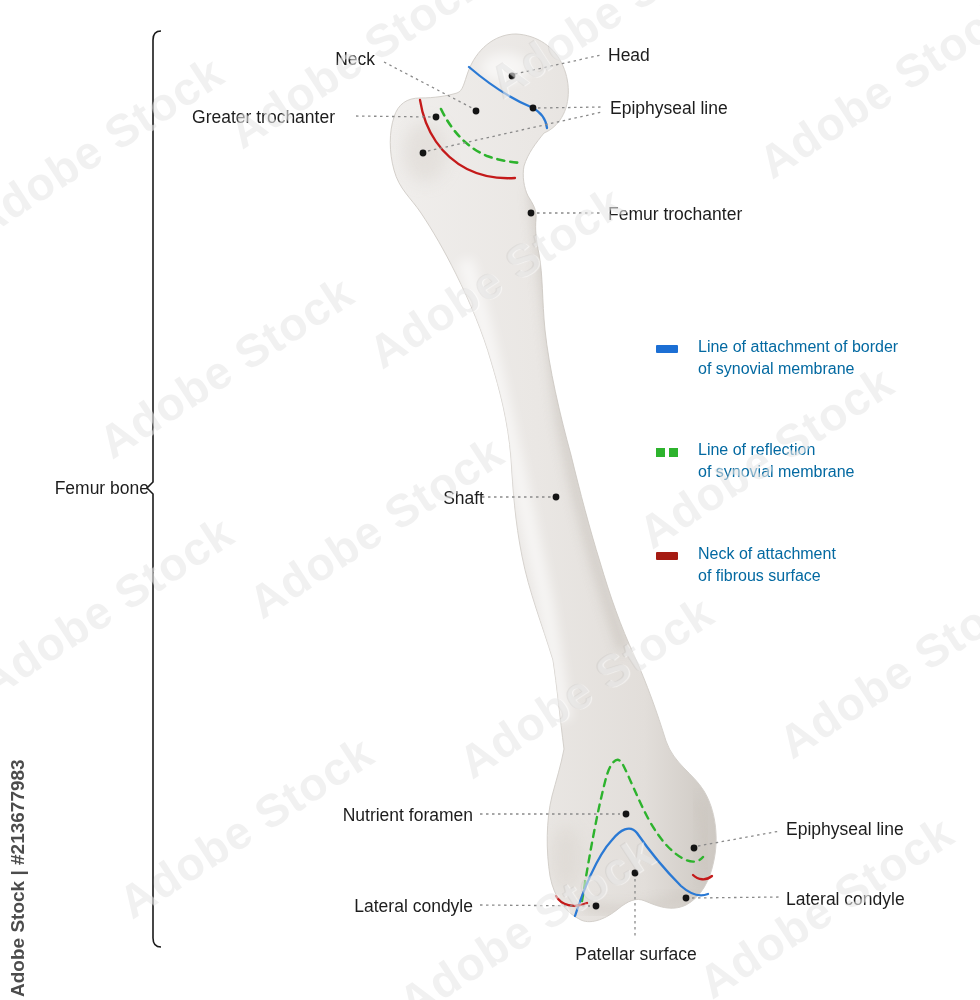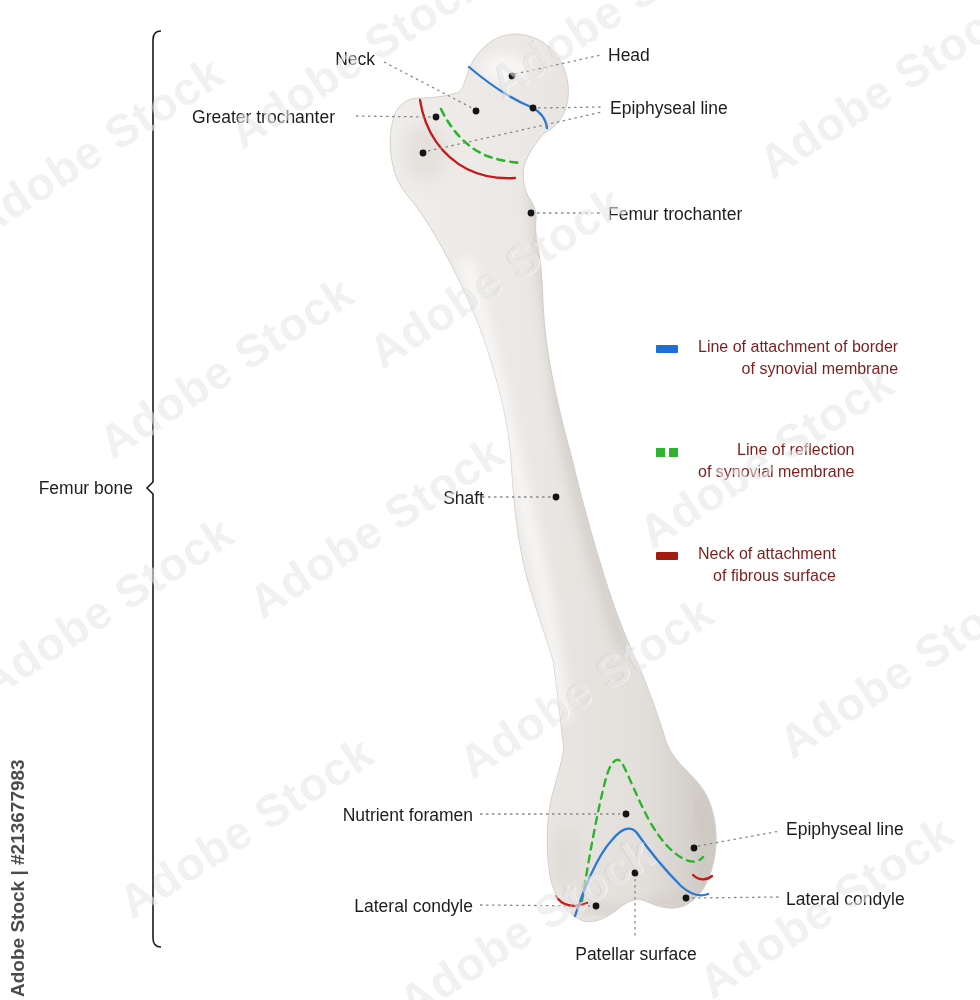--- a/index.html
+++ b/index.html
@@ -8,21 +8,21 @@
   svg{position:absolute;left:0;top:0;z-index:1;}
   .lbl{position:absolute;z-index:10;font-size:17.5px;color:#1d1d1d;white-space:nowrap;text-align:right;}
   .lbl.r{}
   .lbl.c{text-align:center;}
   
   #legend{position:absolute;left:656px;top:0;z-index:10;}
   .leg-item{position:absolute;left:0;width:300px;}
   .leg-swatch{position:absolute;left:0;top:9px;width:22px;height:8px;border-radius:1px;}
   .leg-swatch.dash{width:22px;height:9px;background:none !important;display:flex;gap:4px;}
   .leg-swatch.dash span{width:9px;height:9px;display:block;}
-  .leg-text{position:absolute;left:42px;top:0;font-size:16px;line-height:21.5px;color:#7f1d1d;text-align:right;}
+  .leg-text{position:absolute;left:42px;top:0;font-size:16px;line-height:21.5px;color:#0369a1;}
   
   .wm{position:absolute;z-index:50;font-size:46px;font-weight:600;letter-spacing:1px;
       color:rgba(130,130,130,0.11);text-shadow:1px 1px 1px rgba(255,255,255,0.55);
       transform:rotate(-33deg);white-space:nowrap;pointer-events:none;}
   #wm-credit{position:absolute;left:7px;top:997px;z-index:60;transform:rotate(-90deg);
       transform-origin:0 0;font-size:19px;font-weight:600;color:#4c4c4c;white-space:nowrap;
       text-shadow:0 0 3px #fff,0 0 6px #fff;pointer-events:none;}
 </style>
 </head>
 <body>
@@ -121,21 +121,21 @@
   <div class="lbl" style="left:608px;top:45px;">Head</div>
   <div class="lbl r" style="left:180px;top:107px;width:155px;">Greater trochanter</div>
   <div class="lbl" style="left:610px;top:98px;">Epiphyseal line</div>
   <div class="lbl" style="left:608px;top:204px;">Femur trochanter</div>
   <div class="lbl r" style="left:388px;top:488px;width:96px;">Shaft</div>
   <div class="lbl r" style="left:330px;top:805px;width:143px;">Nutrient foramen</div>
   <div class="lbl" style="left:786px;top:819px;">Epiphyseal line</div>
   <div class="lbl r" style="left:340px;top:896px;width:133px;">Lateral condyle</div>
   <div class="lbl" style="left:786px;top:889px;">Lateral condyle</div>
   <div class="lbl c" style="left:561px;top:944px;width:150px;">Patellar surface</div>
-  <div class="lbl r" style="left:20px;top:478px;width:113px;">Femur bone</div>
+  <div class="lbl r" style="left:36px;top:478px;width:113px;">Femur bone</div>
 
   <div id="legend">
     <div class="leg-item" style="top:336px;">
       <div class="leg-swatch" style="background: rgb(28, 111, 212);"></div>
       <div class="leg-text">
         <div>Line of attachment of border</div>
         <div>of synovial membrane</div>
       </div>
     </div>
     <div class="leg-item" style="top:439px;">

